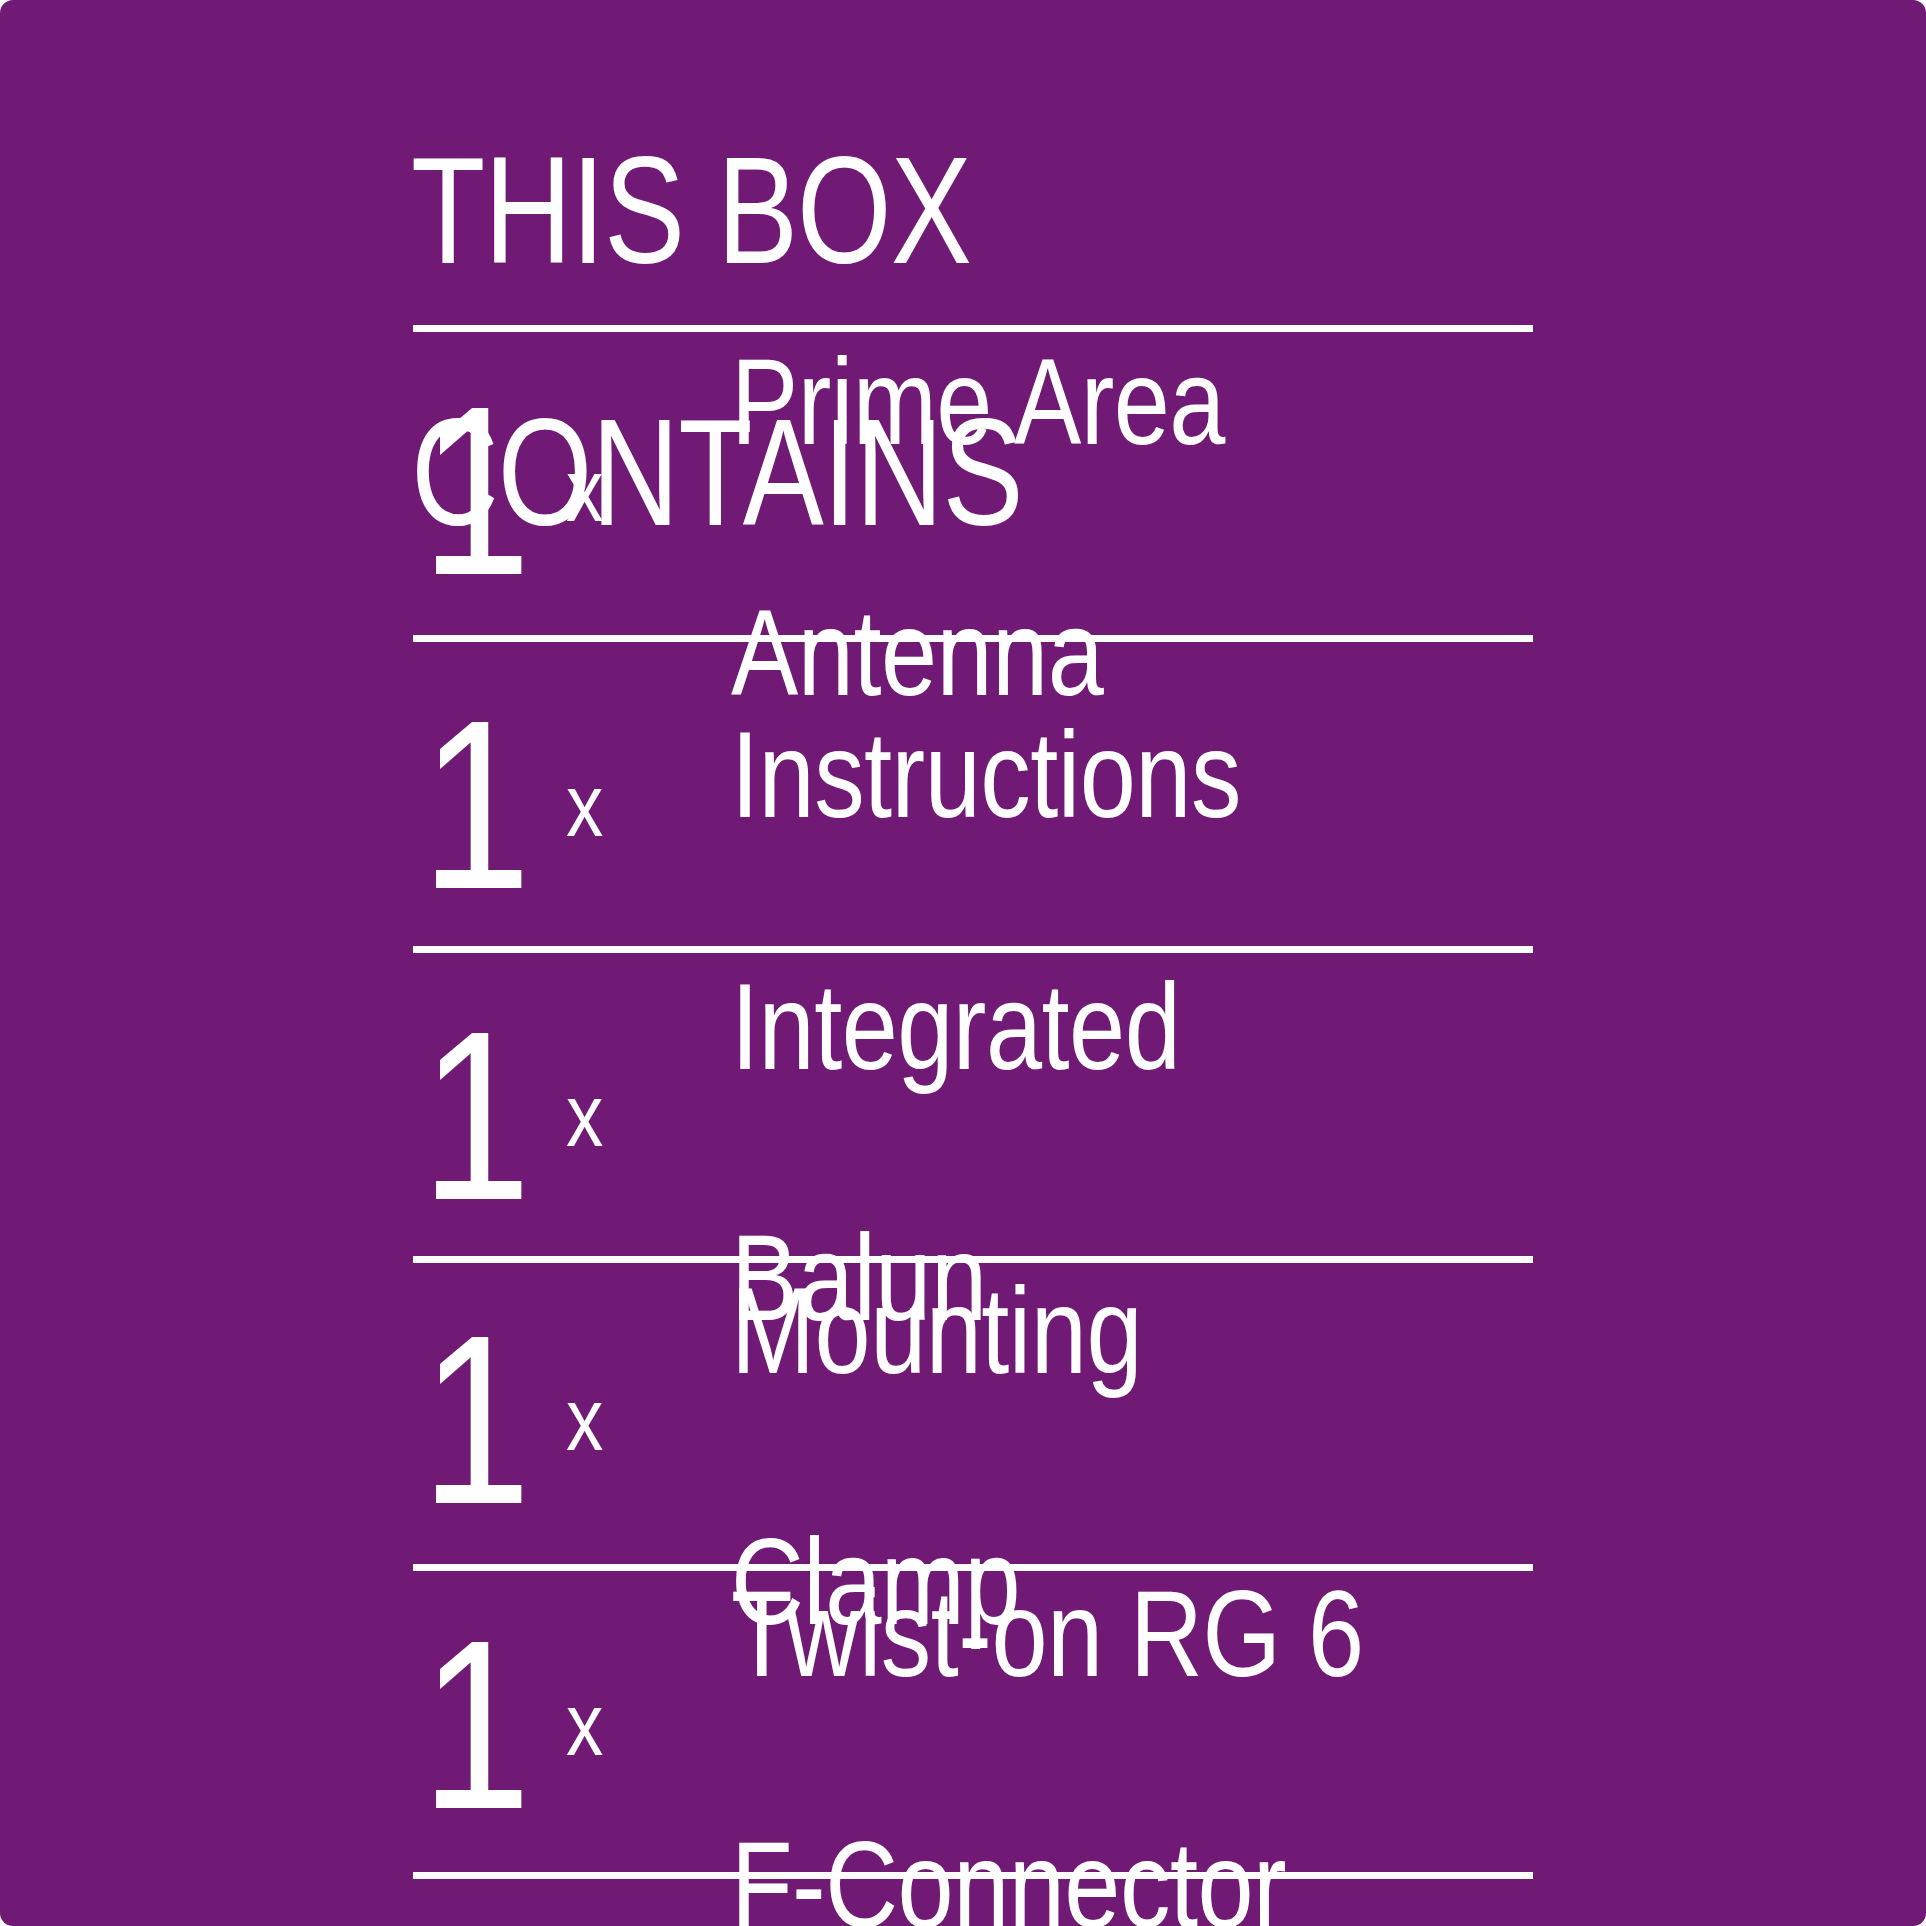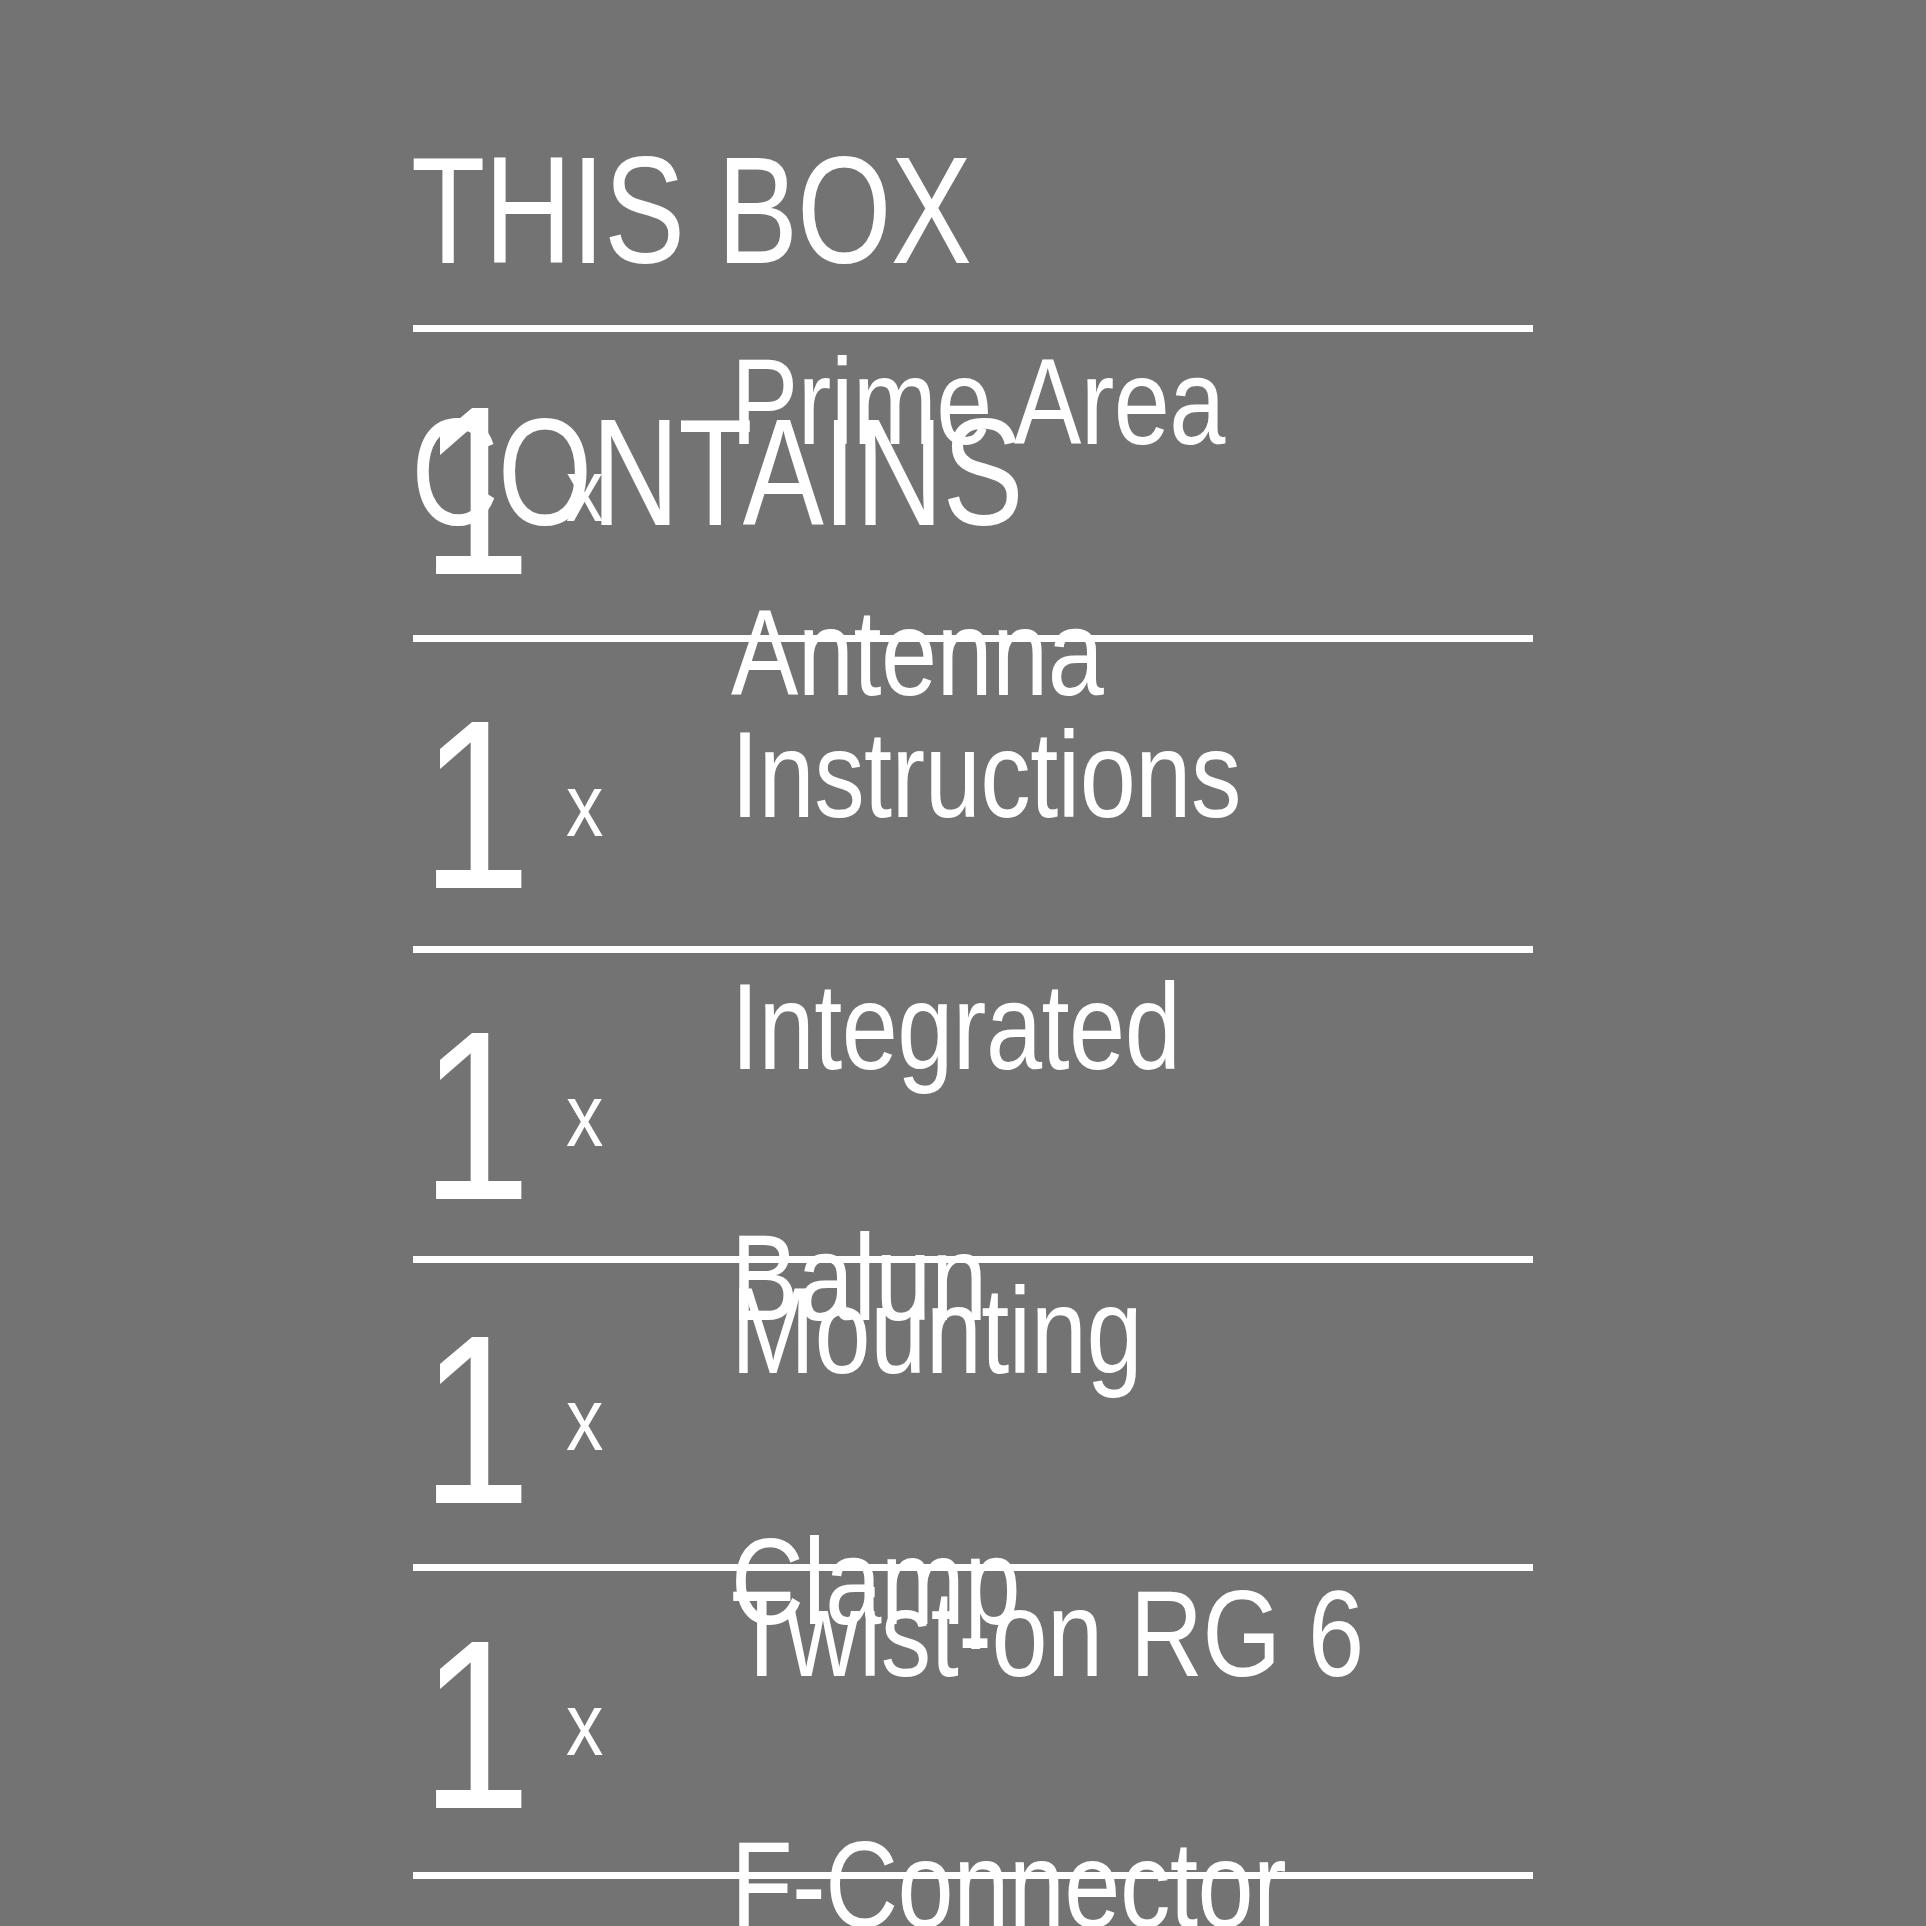--- a/index.html
+++ b/index.html
@@ -117,21 +117,21 @@
   .row-4 .label { top:  6px; }
 
   .row-5 { top: 1570px; height: 302px; }
   .row-5 .qty   { top:  34px; }
   .row-5 .mult  { top: 110px; }
   .row-5 .label { top:   1.2px; }
 </style>
 </head>
 <body>
 
-<div id="poster" style="background: #737373;">
+<div id="poster" style="background: #701a75; border-radius: 13px;">
 
   <div class="header" style="color: rgb(255, 255, 255);">
     <span class="header-line">THIS BOX</span>
     <span class="header-line">CONTAINS</span>
   </div>
 
   <div class="divider" style="top: 325px; background: rgb(255, 255, 255);"></div>
 
   <div class="row row-1">
     <span class="qty" style="color: rgb(255, 255, 255);">1</span>

